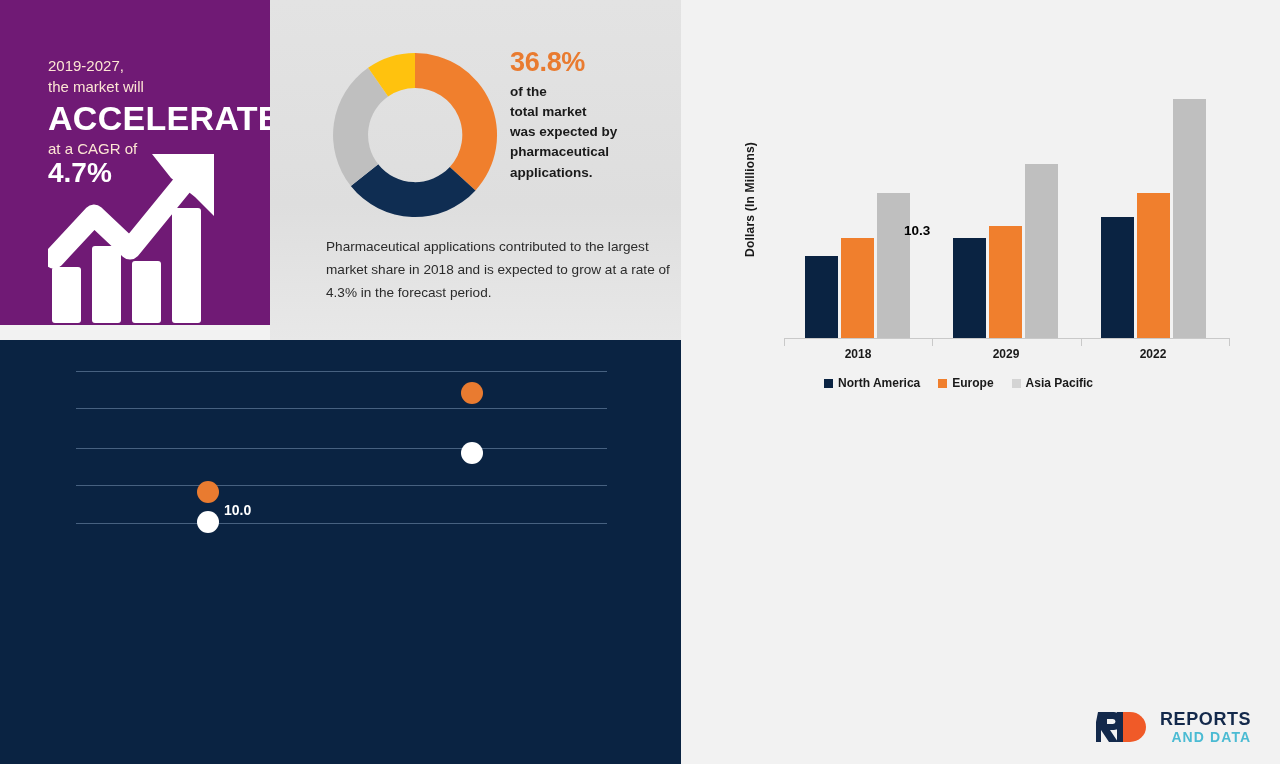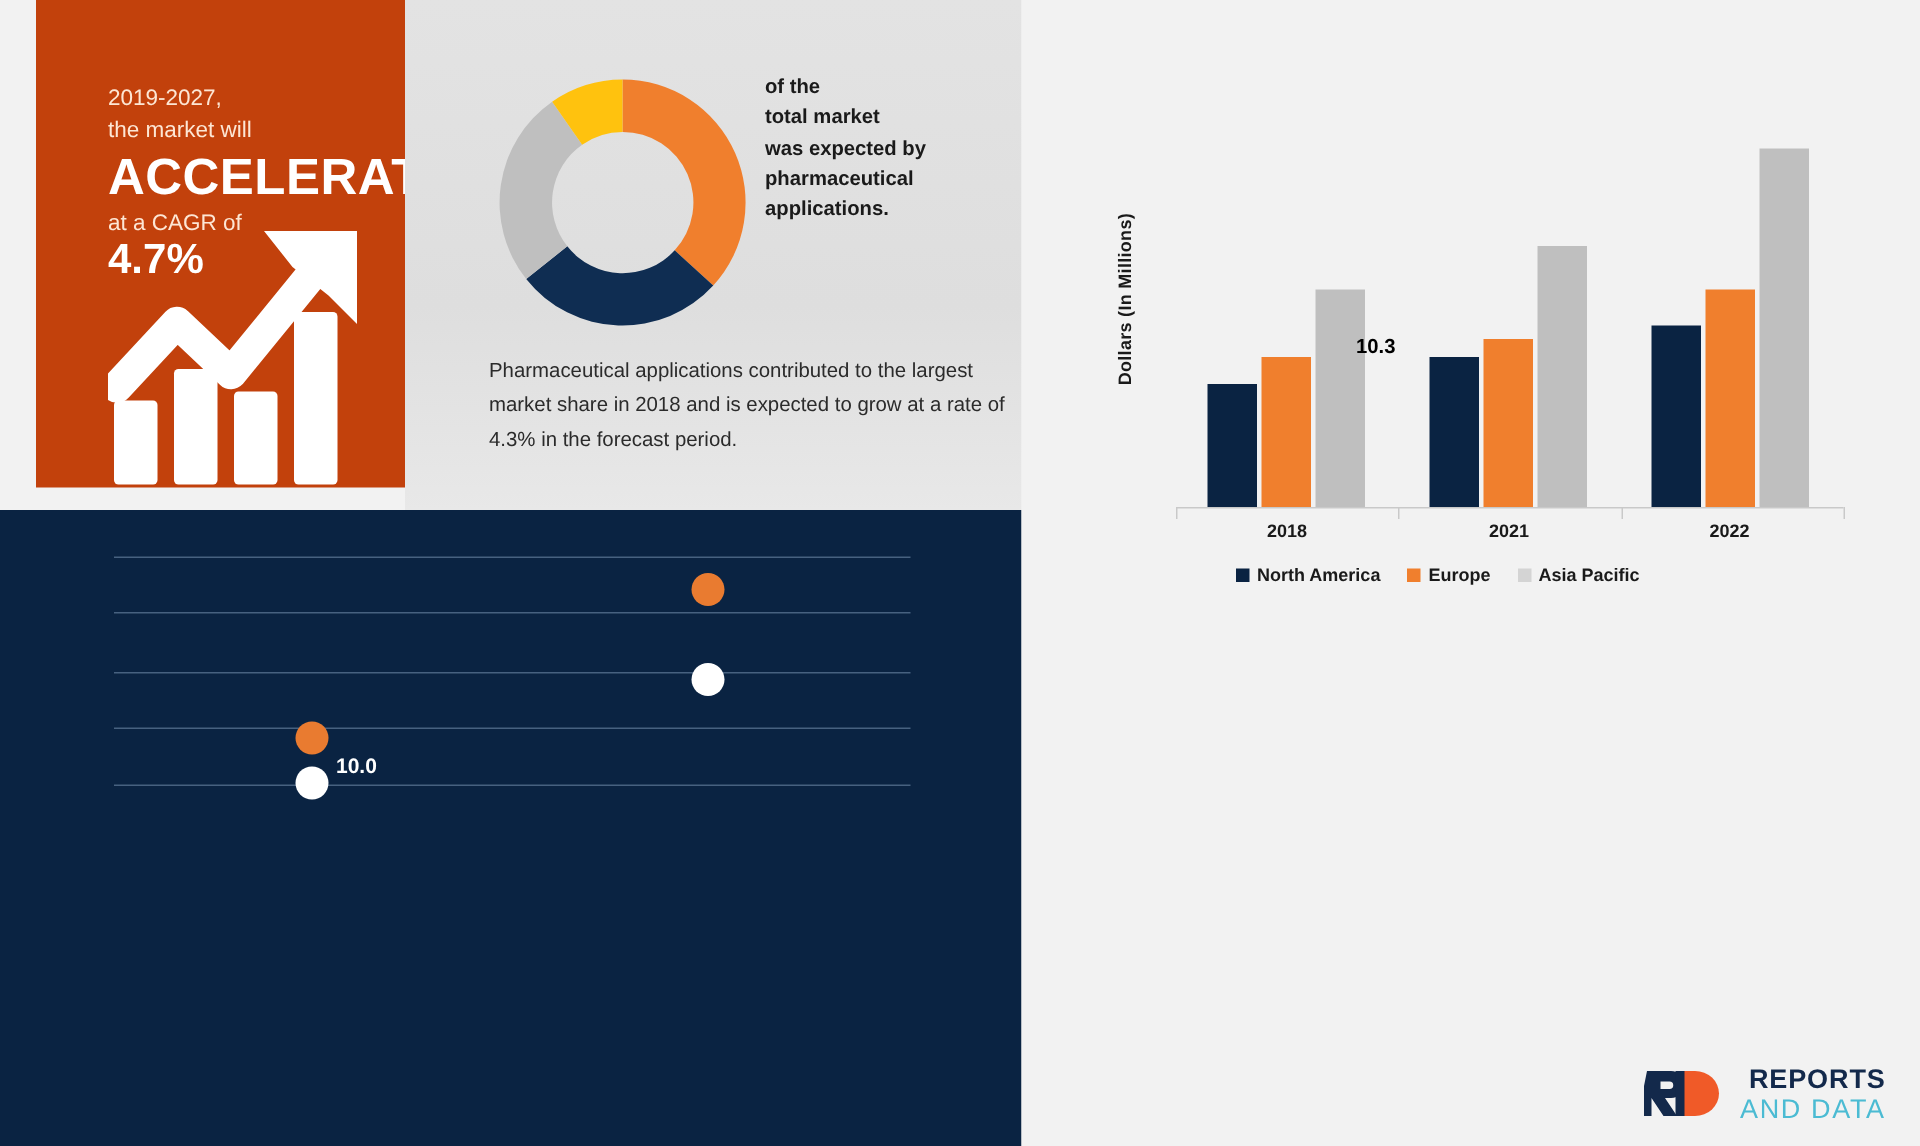--- a/index.html
+++ b/index.html
@@ -7,22 +7,21 @@
   body {
     font-family:"Liberation Sans", sans-serif;
     background:#F2F2F2;
     position:relative;
     overflow:hidden;
   }
 
   
   .panel-orange {
     position:absolute; left:0; top:0; width:270px; height:325px;
-    background:#c2410c;
-    margin-left:24px;
+    background:#701a75;
   }
   .panel-donut {
     position:absolute; left:270px; top:0; width:411px; height:340px;
     background:linear-gradient(180deg,#E3E3E3 0%,#DEDEDE 60%,#E8E8E8 100%);
   }
   .panel-navy {
     position:absolute; left:0; top:340px; width:681px; height:424px;
     background:#0A2342;
   }
   .panel-right {
@@ -99,21 +98,21 @@
   }
   .bl-item { display:flex; align-items:center; gap:5px; }
   .bl-swatch { width:9px; height:9px; }
   .bl-label { font-size:12px; font-weight:bold; color:#1A1A1A; }
 
   
   .logo { position:absolute; left:1096px; top:710px; display:flex; align-items:center; gap:8px;text-align:right; }
   .logo-mark { position:relative; width:56px; height:34px; }
   .logo-words { display:flex; flex-direction:column; line-height:1; }
   .logo-reports { font-size:18px; font-weight:bold; color:#13294B; letter-spacing:.6px; }
-  .logo-and { font-size:18px; font-weight:normal; color:#4BBBD3; letter-spacing:1.1px; margin-top:2px; }
+  .logo-and { font-size:14px; font-weight:bold; color:#4BBBD3; letter-spacing:1.1px; margin-top:2px; }
 </style>
 </head>
 <body>
 
 <div class="panel-orange">
   <div class="cagr-text">
     <div class="cagr-years">
       <span>2019-2027,</span><br>
       <span>the market will</span>
     </div>
@@ -147,20 +146,21 @@
         <path d="M60.5,55.4 A82,82 0 0,1 -64.2,51.0 L-36.8,29.2 A47,47 0 0,0 34.8,31.9 Z" fill="#0F2D52"></path>
 
         <path d="M-64.2,51.0 A82,82 0 0,1 -46.9,-67.2 L-26.9,-38.5 A47,47 0 0,0 -36.8,29.2 Z" fill="#BFBFBF"></path>
 
         <path d="M-46.9,-67.2 A82,82 0 0,1 0,-82 L0,-47 A47,47 0 0,0 -26.9,-38.5 Z" fill="#FFC20E"></path>
       </g>
     </svg>
   </div>
 
   <div class="pct-block">
+    <div class="pct-number">36.8%</div>
     <div class="pct-desc">
       <div>of the</div>
       <div>total market</div>
       <div>was expected  by</div>
       <div>pharmaceutical</div>
       <div>applications.</div>
     </div>
   </div>
 
   <div class="donut-note">Pharmaceutical applications contributed to the largest market share in 2018 and is expected to grow at a rate of 4.3% in the forecast period.</div>
@@ -211,21 +211,21 @@
   </div>
 
   <div class="baseline"></div>
 
   <div class="grp-tick" style="left:103px;"></div>
   <div class="grp-tick" style="left:251px;"></div>
   <div class="grp-tick" style="left:400px;"></div>
   <div class="grp-tick" style="left:548px;"></div>
 
   <div class="grp-label" style="left:117px;">2018</div>
-  <div class="grp-label" style="left:265px;">2021</div>
+  <div class="grp-label" style="left:265px;">2029</div>
   <div class="grp-label" style="left:412px;">2022</div>
 
 </div>
 
 <div class="bar-legend">
   <div class="bl-item">
     <span class="bl-swatch" style="background:#0A2342;"></span>
     <span class="bl-label">North America</span>
   </div>
   <div class="bl-item">

